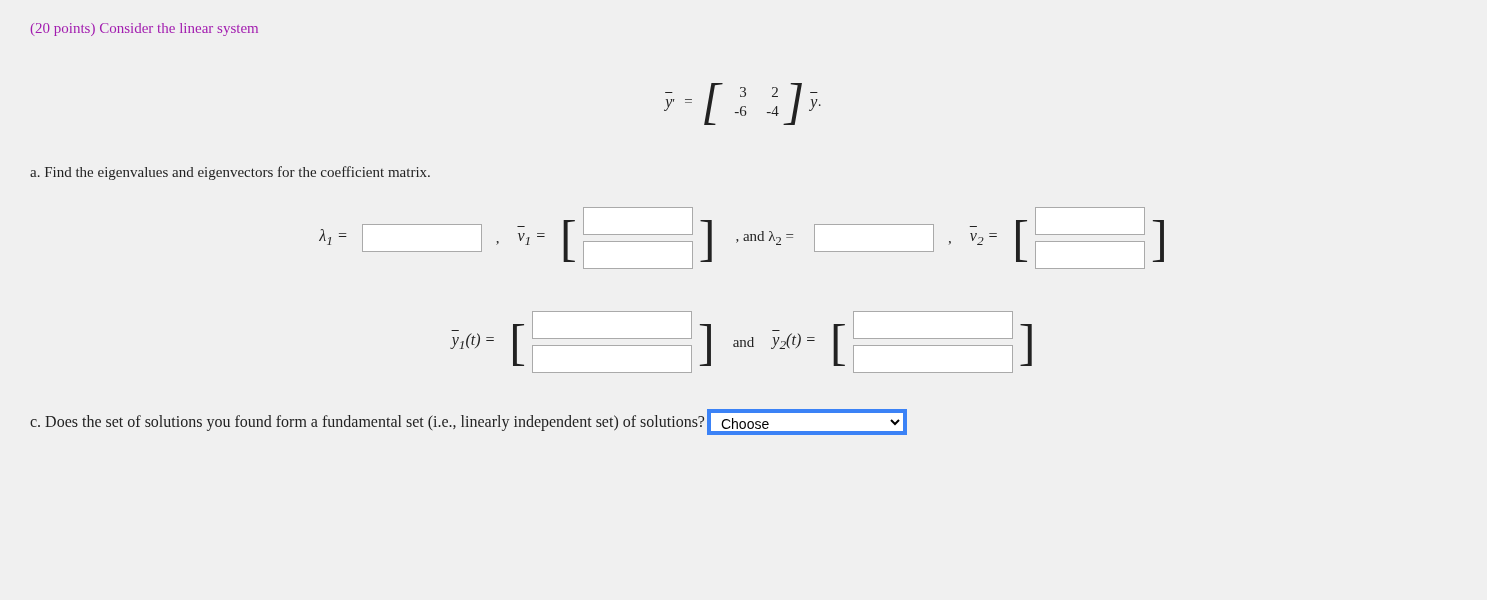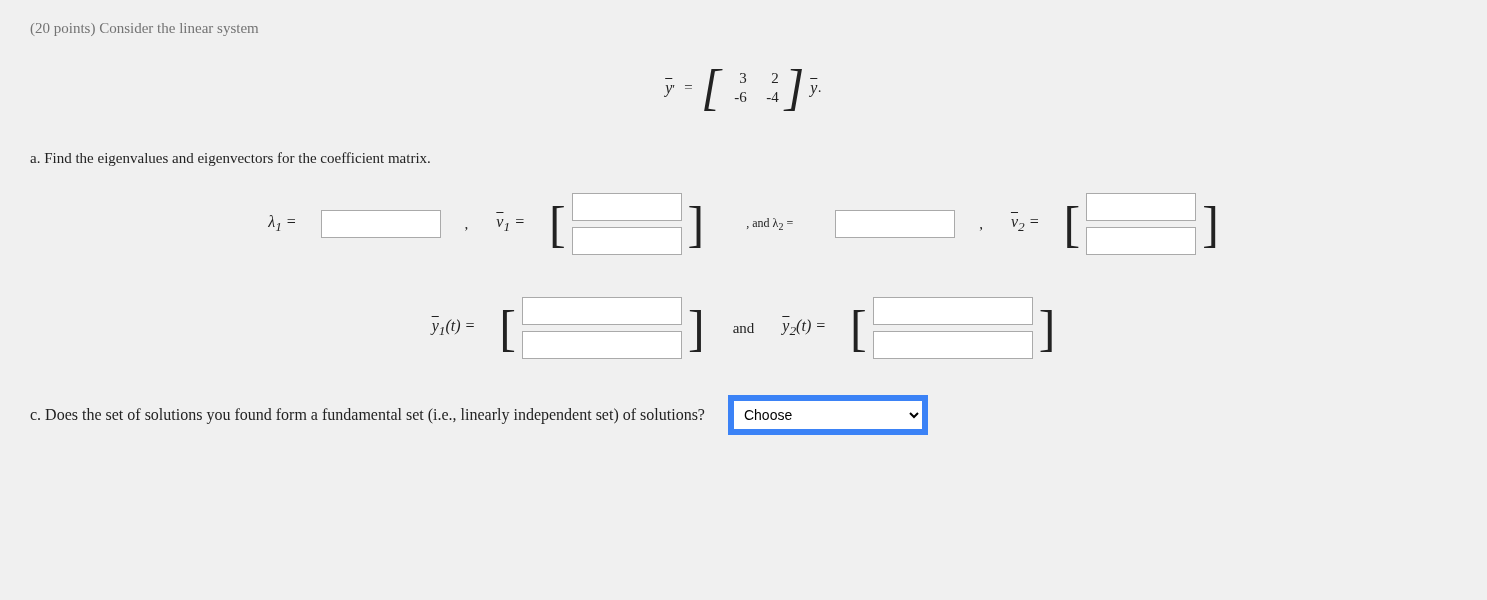--- a/index.html
+++ b/index.html
@@ -7,22 +7,22 @@
       background: #f0f0f0;
       font-family: Georgia, 'Times New Roman', serif;
       font-size: 16px;
       color: #222;
       width: 1487px;
       min-height: 600px;
       padding: 20px 30px;
     }
     .problem-title {
       font-size: 15px;
-      margin-bottom: 28px;
-      color: #737373;
+      margin-bottom: 42px;
+      color: #a21caf;
     }
     .matrix-equation {
       display: flex;
       justify-content: center;
       align-items: center;
       margin-bottom: 40px;
       font-style: italic;
     }
     .bracket-container {
       display: inline-flex;
@@ -47,21 +47,21 @@
       margin-bottom: 20px;
       margin-top: 10px;
     }
     .part-a, .part-b, .part-c {
       margin-bottom: 30px;
     }
     .row-inline {
       display: flex;
       align-items: center;
       justify-content: center;
-      gap: 24px;
+      gap: 14px;
       flex-wrap: wrap;
     }
     input[type="text"] {
       border: 1px solid #aaa;
       background: white;
       width: 120px;
       height: 28px;
       font-size: 14px;
       padding: 2px 4px;
     }
@@ -83,28 +83,28 @@
       text-decoration: overline;
       font-style: italic;
     }
     .comma {
       font-size: 15px;
       margin-right: 4px;
     }
     .part-c-row {
       display: flex;
       align-items: center;
-      gap: 23px;
+      gap: 2px;
       margin-top: 28px;
     }
     select {
       width: 200px;
-      height: 40px;
+      height: 26px;
       font-size: 14px;
-      border: 6px solid #3b82f6;
+      border: 4px solid #3b82f6;
       background: white;
       padding: 2px 6px;
     }
     .math-text {
       font-family: Georgia, serif;
       font-style: italic;
     }
     .bold-bracket {
       display: inline-block;
       font-size: 50px;
@@ -163,21 +163,21 @@
 
       <div class="vector-input">
         <span class="bold-bracket">[</span>
         <div class="vector-inputs-col">
           <input type="text" style="">
           <input type="text" style="">
         </div>
         <span class="bold-bracket">]</span>
       </div>
 
-      <span style="font-size:12px; margin: 0 18px;">, and λ<sub>2</sub> =</span>
+      <span style="font-size:15px; margin: 0 6px;">, and λ<sub>2</sub> =</span>
 
       <input type="text" style="">
 
       <span class="comma">,</span>
 
       <span class="math-text">
         <span class="overline" style="display:inline-block; position:relative;">v</span><sub>2</sub> =
       </span>
 
       <div class="vector-input">

